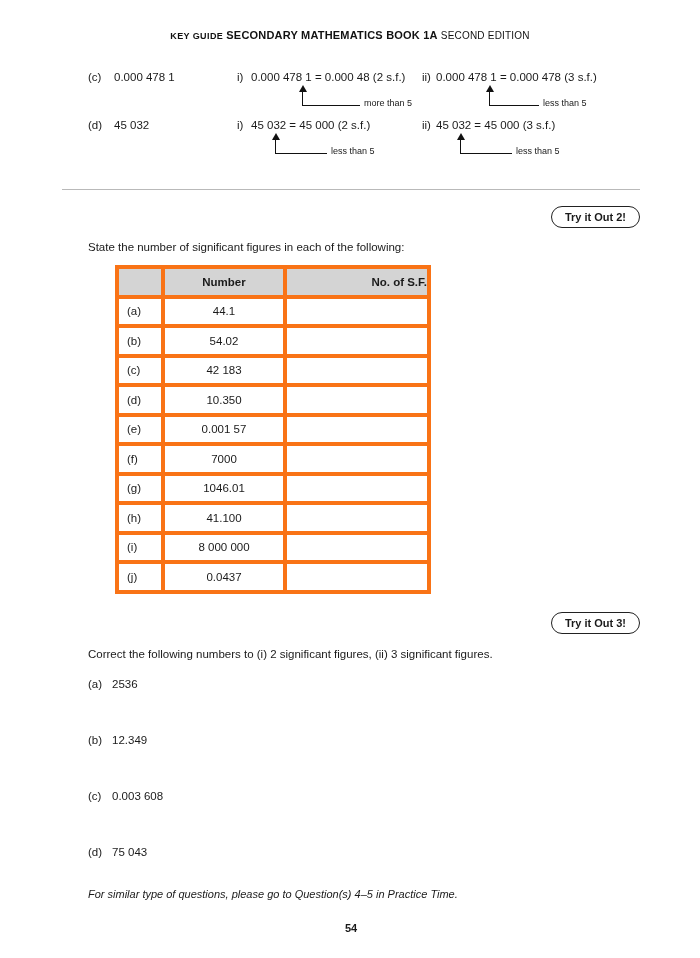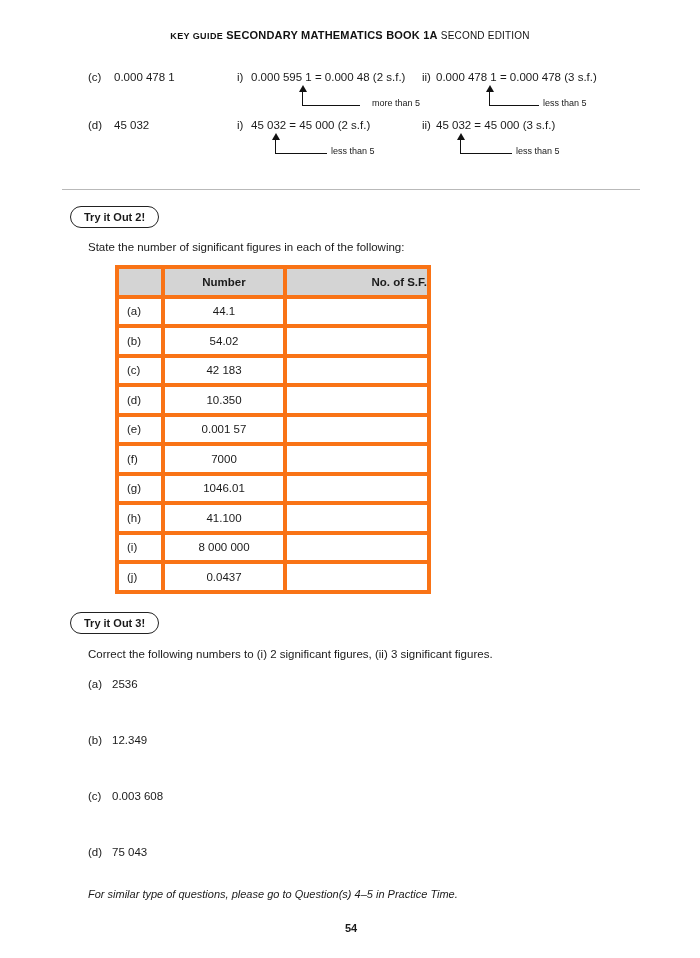--- a/index.html
+++ b/index.html
@@ -134,20 +134,21 @@
     border: 1.3px solid #222;
     border-radius: 11px;
     padding: 4px 13px 4px 13px;
     font-size: 11px;
     font-weight: bold;
     background: #fff;
   }
   .tag-wrap {
     margin-top: 16px;
     margin-left: 8px;
+    text-align: right;
   }
   .instruction {
     font-size: 11.5px;
     margin: 13px 0 0 26px;
   }
 
   
   table.sf-table {
     border-collapse: collapse;
     margin-top: 12px;
@@ -214,27 +215,27 @@
 
   <div class="content">
 
     <div class="worked-block">
 
       <div class="worked-row">
         <span class="wr-label">(c)</span>
         <span class="wr-value">0.000 478 1</span>
 
         <span class="wr-col col-i">
-          <span class="wr-rom">i)</span><span>0.000 595 1 = 0.000 48 (2 s.f.)</span>
+          <span class="wr-rom">i)</span><span>0.000 478 1 = 0.000 48 (2 s.f.)</span>
         </span>
         <span class="ptr" style="left:240px; top:14px;">
           <span class="head"></span>
           <span class="stem"></span>
           <span class="harm" style="width:58px;"></span>
-          <span class="lab" style="left:70px;">more than 5</span>
+          <span class="lab" style="left:62px;">more than 5</span>
         </span>
 
         <span class="wr-col col-ii">
           <span class="wr-rom">ii)</span><span>0.000 478 1 = 0.000 478 (3 s.f.)</span>
         </span>
         <span class="ptr" style="left:427px; top:14px;">
           <span class="head"></span>
           <span class="stem"></span>
           <span class="harm" style="width:50px;"></span>
           <span class="lab" style="left:54px;">less than 5</span>

